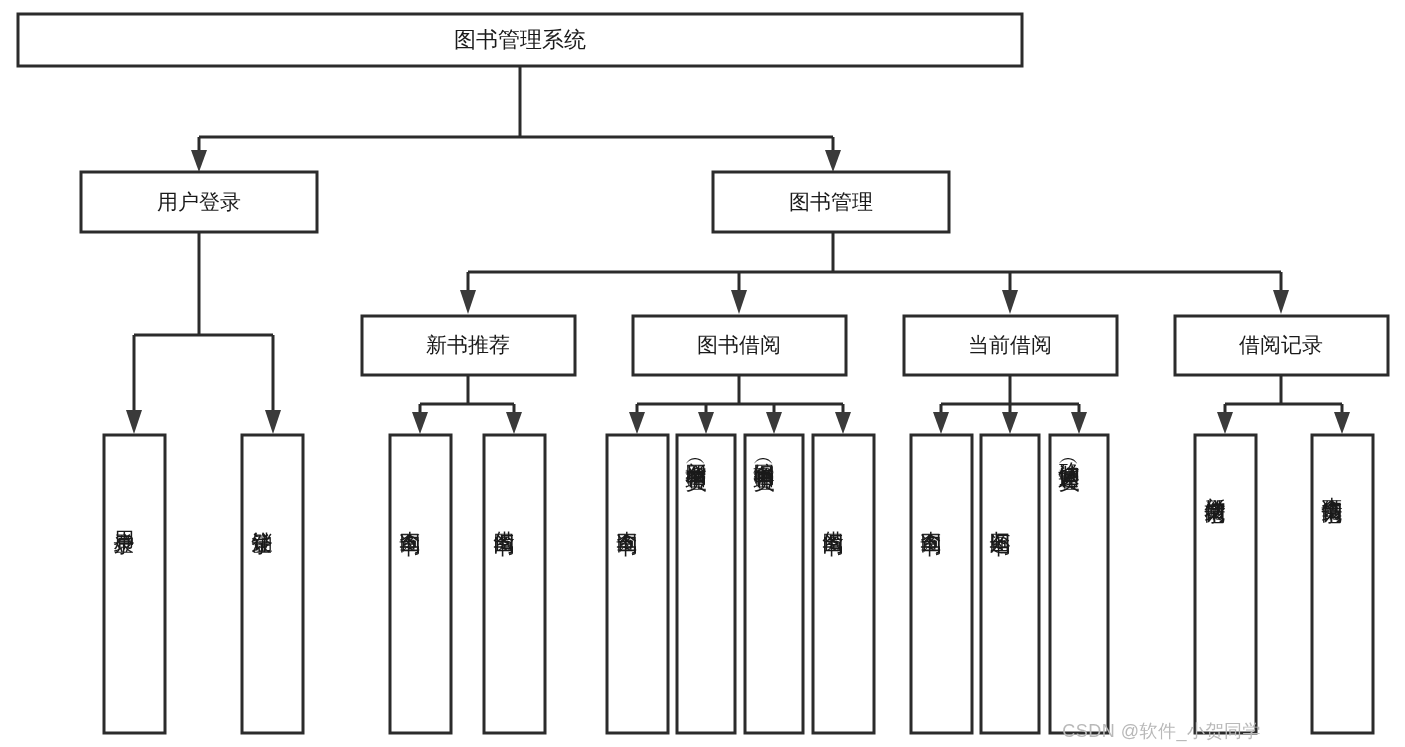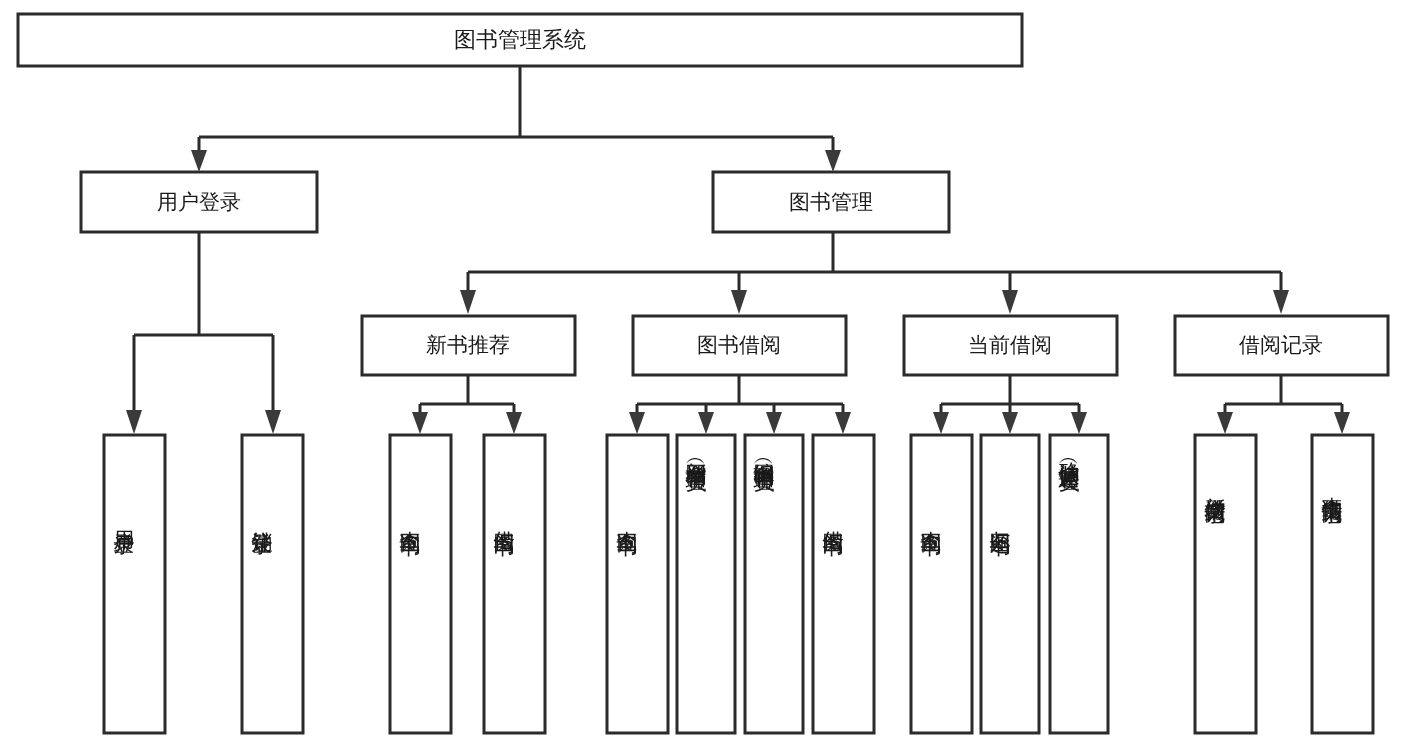--- a/index.html
+++ b/index.html
@@ -219,14 +219,15 @@
   <div class="vlabel" style="left:616px; top:514px;  height:150px;">查询图书</div>
   <div class="vlabel" style="left:685px; top:445px;  height:278px;">新增图书（管理员）</div>
   <div class="vlabel" style="left:753px; top:445px;  height:278px;">编辑图书（管理员）</div>
   <div class="vlabel" style="left:822px; top:514px;  height:150px;">借阅图书</div>
   <div class="vlabel" style="left:920px; top:514px;  height:150px;">查询图书</div>
   <div class="vlabel" style="left:989px; top:514px;  height:150px;">归还图书</div>
   <div class="vlabel" style="left:1058px; top:445px; height:278px;">确认归还（管理员）</div>
   <div class="vlabel" style="left:1204px; top:480px; height:225px;">新增借阅记录</div>
   <div class="vlabel" style="left:1321px; top:480px; height:225px;">查询借阅记录</div>
 
+  <div class="watermark">CSDN @软件_小贺同学</div>
 
 </div>
 
 </body></html>

